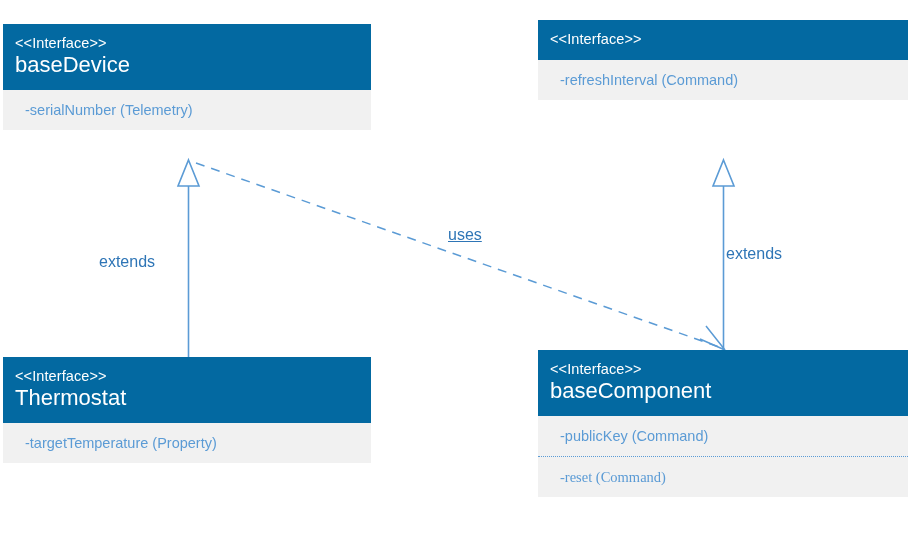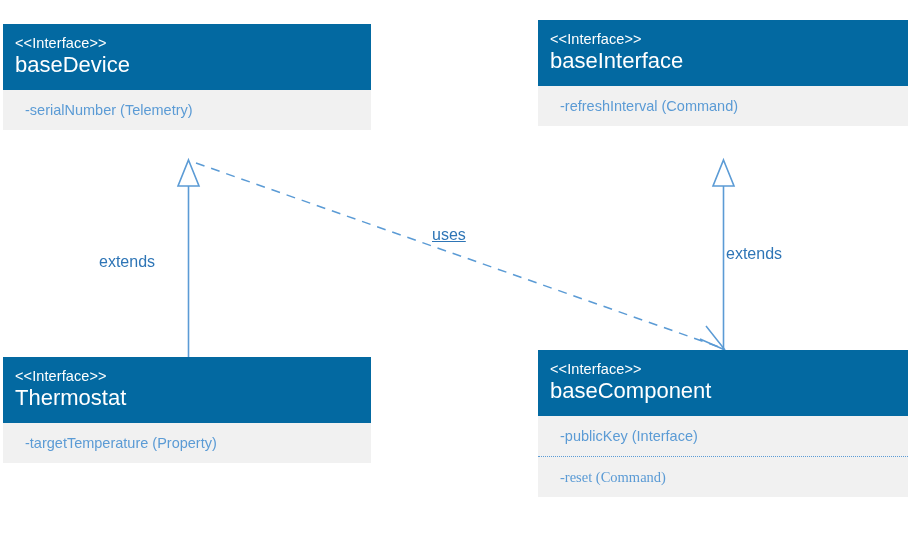--- a/index.html
+++ b/index.html
@@ -83,21 +83,21 @@
     white-space: nowrap;
   }
 
   
   #class-base-device      { left: 3px;   top: 24px;  width: 368px; }
   #class-base-interface   { left: 538px; top: 20px;  width: 370px; }
   #class-thermostat       { left: 3px;   top: 357px; width: 368px; }
   #class-base-component   { left: 538px; top: 350px; width: 370px; }
 
   #label-extends-left  { left: 99px;  top: 252px; }
-  #label-uses          { left: 432px; top: 225px; text-decoration: underline; }
+  #label-uses          { left: 448px; top: 225px; text-decoration: underline; }
   #label-extends-right { left: 726px; top: 244px; }
 </style>
 </head>
 <body>
 
 <div id="diagram-canvas">
 
   <svg id="connector-layer" viewBox="0 0 909 558" width="909" height="558" xmlns="http://www.w3.org/2000/svg">
 
      baseDevice : generalization (solid + hollow triangle) --&gt;
@@ -125,21 +125,20 @@
       <div class="uml-classname">baseDevice</div>
     </div>
     <div class="uml-body">
       <div class="uml-member">-serialNumber (Telemetry)</div>
     </div>
   </div>
 
   <div class="uml-class" id="class-base-interface">
     <div class="uml-header">
       <div class="uml-stereotype">&lt;&lt;Interface&gt;&gt;</div>
-      <div class="uml-classname">baseInterface</div>
     </div>
     <div class="uml-body">
       <div class="uml-member">-refreshInterval (Command)</div>
     </div>
   </div>
 
   <div class="uml-class" id="class-thermostat">
     <div class="uml-header">
       <div class="uml-stereotype">&lt;&lt;Interface&gt;&gt;</div>
       <div class="uml-classname">Thermostat</div>
@@ -148,21 +147,21 @@
       <div class="uml-member">-targetTemperature (Property)</div>
     </div>
   </div>
 
   <div class="uml-class" id="class-base-component">
     <div class="uml-header">
       <div class="uml-stereotype">&lt;&lt;Interface&gt;&gt;</div>
       <div class="uml-classname">baseComponent</div>
     </div>
     <div class="uml-body">
-      <div class="uml-member">-publicKey (Interface)</div>
+      <div class="uml-member">-publicKey (Command)</div>
       <div class="uml-member">-reset (Command)</div>
     </div>
   </div>
 
   <div class="rel-label" id="label-extends-left">extends</div>
 
   <div class="rel-label" id="label-uses">uses</div>
 
   <div class="rel-label" id="label-extends-right">extends</div>
 

